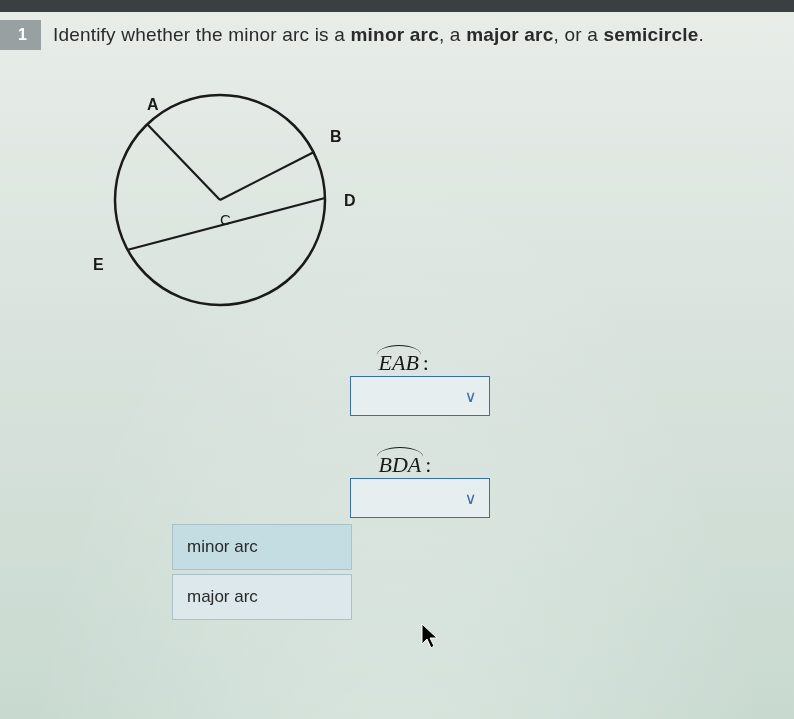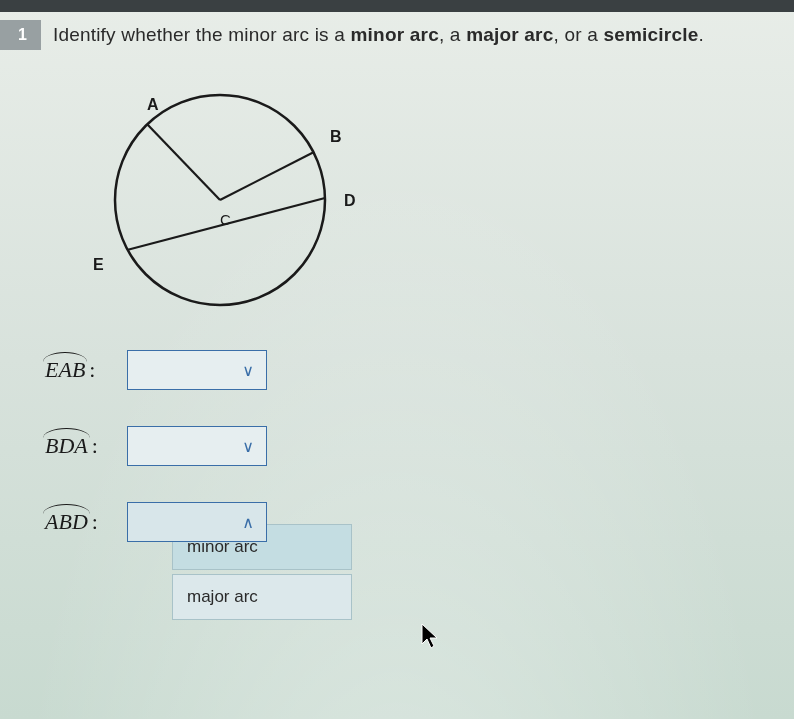--- a/index.html
+++ b/index.html
@@ -43,20 +43,21 @@
       width: 320px;
       height: 250px;
     }
     .rows {
       margin: 30px 0 0 45px;
     }
     .row {
       display: flex;
       align-items: center;
       margin-bottom: 36px;
+      flex-direction: column;
     }
     .arc-label {
       font-family: Georgia, 'Times New Roman', serif;
       font-size: 22px;
       font-style: italic;
       color: #1a1a1a;
       width: 82px;
       text-align: left;
       position: relative;
     }
@@ -176,28 +177,20 @@
 
   <div class="row">
     <span class="arc-label">
       <span class="arc-letters">BDA</span><span class="colon">:</span>
     </span>
     <div class="select-box">
       <span class="chev">∨</span>
     </div>
   </div>
 
-  <div class="row" style="margin-bottom:12px;">
-    <span class="arc-label">
-      <span class="arc-letters">ABD</span><span class="colon">:</span>
-    </span>
-    <div class="select-box open">
-      <span class="chev">∧</span>
-    </div>
-  </div>
 
   <div class="dropdown-list">
     <div class="dropdown-item highlight">minor arc</div>
     <div class="dropdown-item">major arc</div>
   </div>
 
 </div>
 
 <div class="cursor">
   <svg width="22" height="28" viewBox="0 0 22 28">

